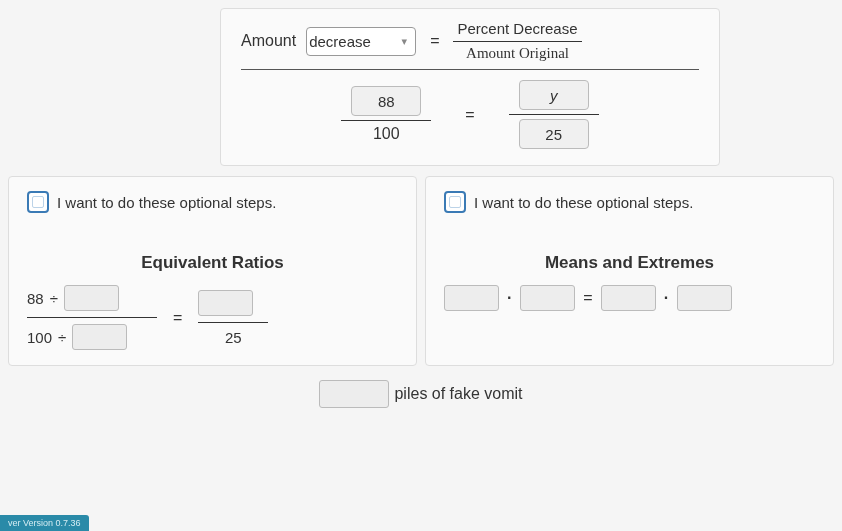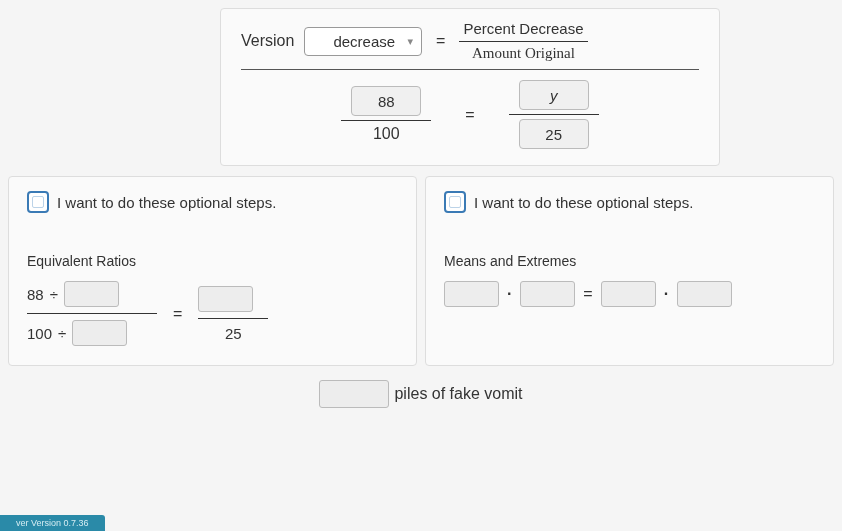--- a/index.html
+++ b/index.html
@@ -32,21 +32,21 @@
     gap: 10px;
     padding-bottom: 6px;
     border-bottom: 1px solid #555;
     margin-bottom: 10px;
   }
   .formula-row .label { font-size: 16px; }
   .dropdown {
     border: 1px solid #999;
     border-radius: 4px;
     background: #fff;
-    padding: 5px 26px 5px 28px;
+    padding: 5px 26px 5px 2px;
     font-size: 15px;
     position: relative;
     cursor: pointer;
     min-width: 110px;
   }
   .dropdown::after {
     content: "▾";
     position: absolute;
     right: 8px;
     top: 50%;
@@ -88,20 +88,21 @@
     align-items: center;
     justify-content: center;
     gap: 30px;
   }
   .plain { font-size: 16px; }
 
   .mid-row {
     display: flex;
     gap: 8px;
     margin: 10px 8px;
+    text-align: center;
   }
   .mid-panel {
     flex: 1;
     background: #fafafa;
     border: 1px solid #ddd;
     border-radius: 4px;
     padding: 14px 18px;
     min-height: 190px;
   }
   .chk-row {
@@ -119,21 +120,21 @@
     cursor: pointer;
   }
   .chk.inner::before {
     content: "";
     position: absolute;
     inset: 3px;
     border: 1px solid #bcd3e8;
     border-radius: 2px;
   }
   .chk-label { font-size: 15px; }
-  .section-title { font-weight: normal; font-size: 14px; margin-bottom: 12px; margin-top: 40px; }
+  .section-title { font-weight: bold; font-size: 17px; margin-bottom: 12px; margin-top: 40px; }
 
   .equiv {
     display: flex;
     align-items: center;
     gap: 12px;
   }
   .equiv .bigfrac {
     display: flex;
     flex-direction: column;
     gap: 6px;
@@ -178,31 +179,31 @@
     align-items: center;
     justify-content: center;
     gap: 5px;
   }
   .footer {
     position: absolute;
     bottom: 0; left: 0;
     background: #2a8aa8;
     color: #d4ecf2;
     font-size: 9px;
-    padding: 3px 16px;
+    padding: 3px 8px;
     border-top-right-radius: 3px;
   }
   .italic { font-style: italic; }
 </style>
 </head>
 <body>
 
 <div class="panel top-panel">
   <div class="formula-row">
-    <span class="label">Version</span>
+    <span class="label">Amount</span>
     <div class="dropdown">
       <span>decrease</span>
     </div>
     <span class="eq">=</span>
     <span class="frac-text">
       <span class="num">Percent Decrease</span>
       <span class="den">Amount Original</span>
     </span>
   </div>
   <div class="row2">

